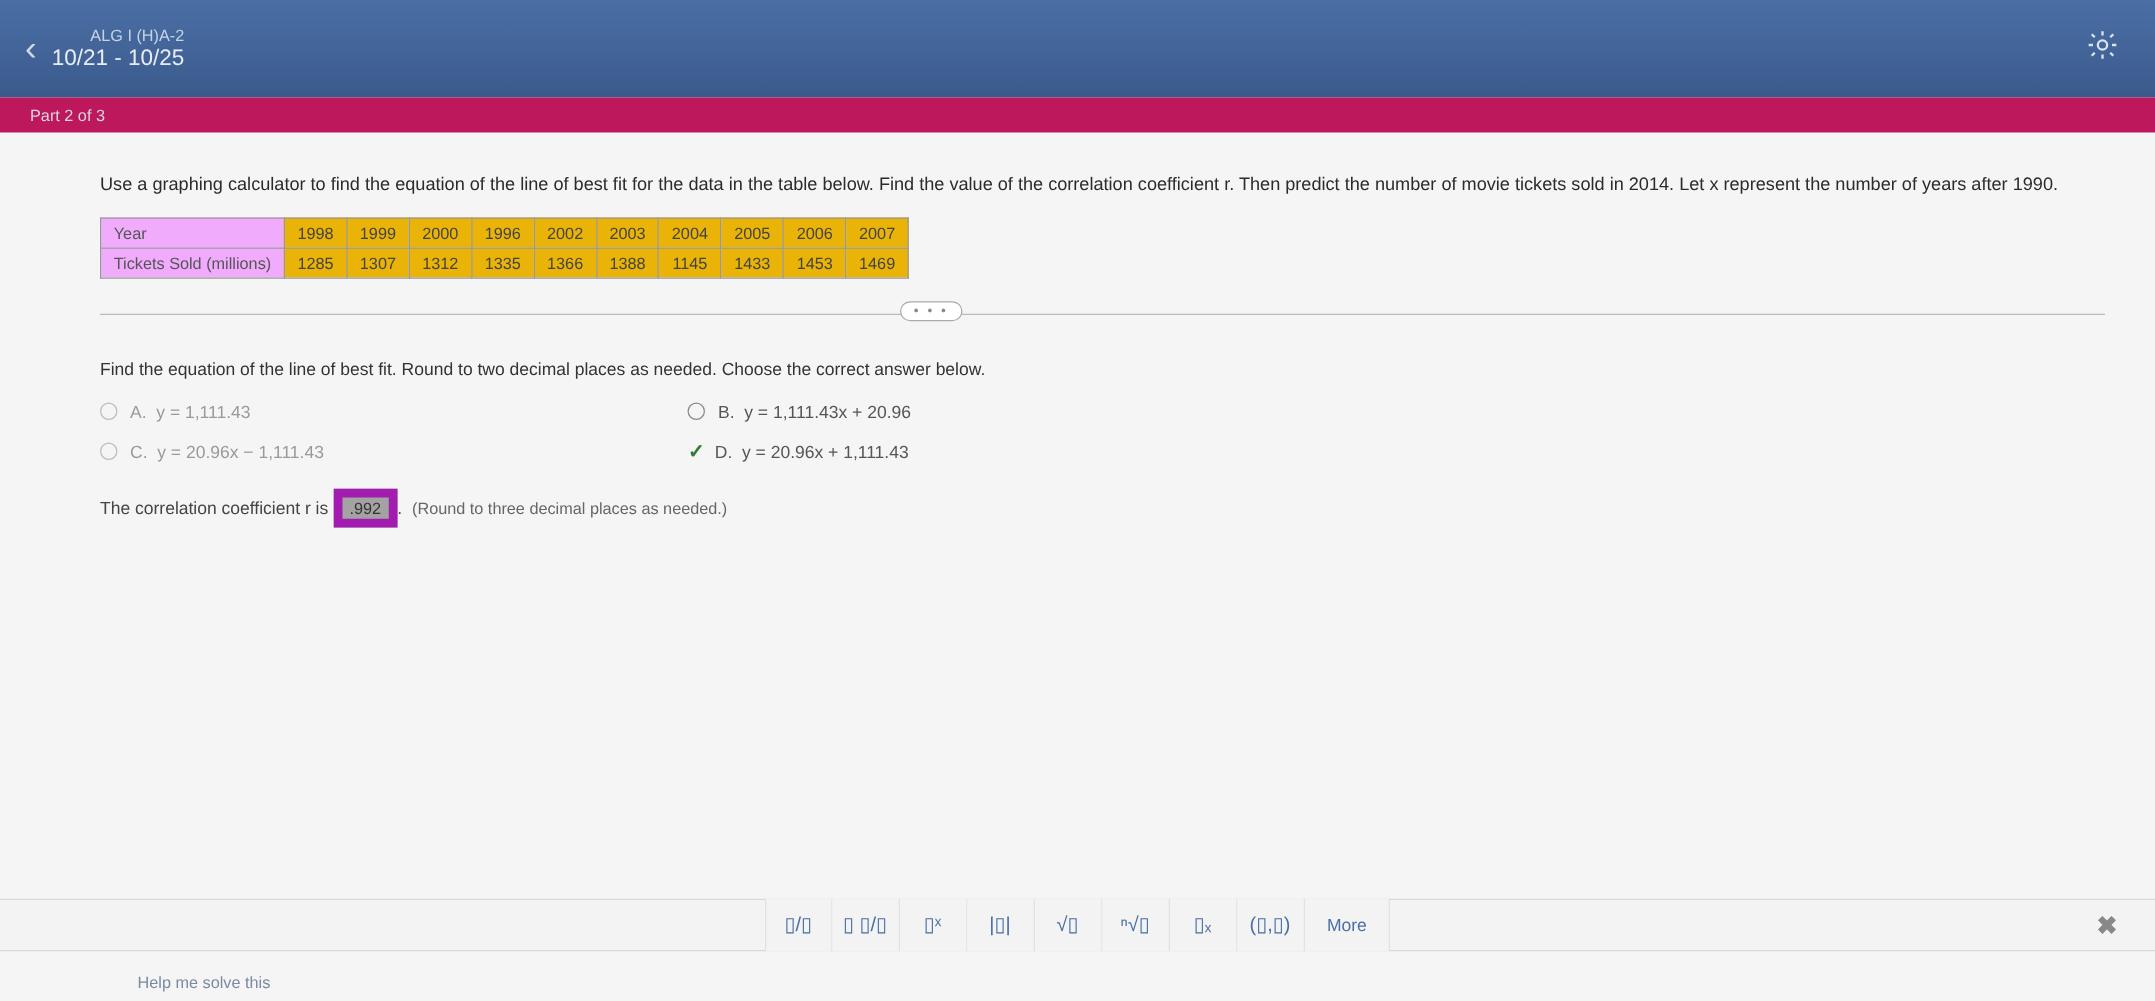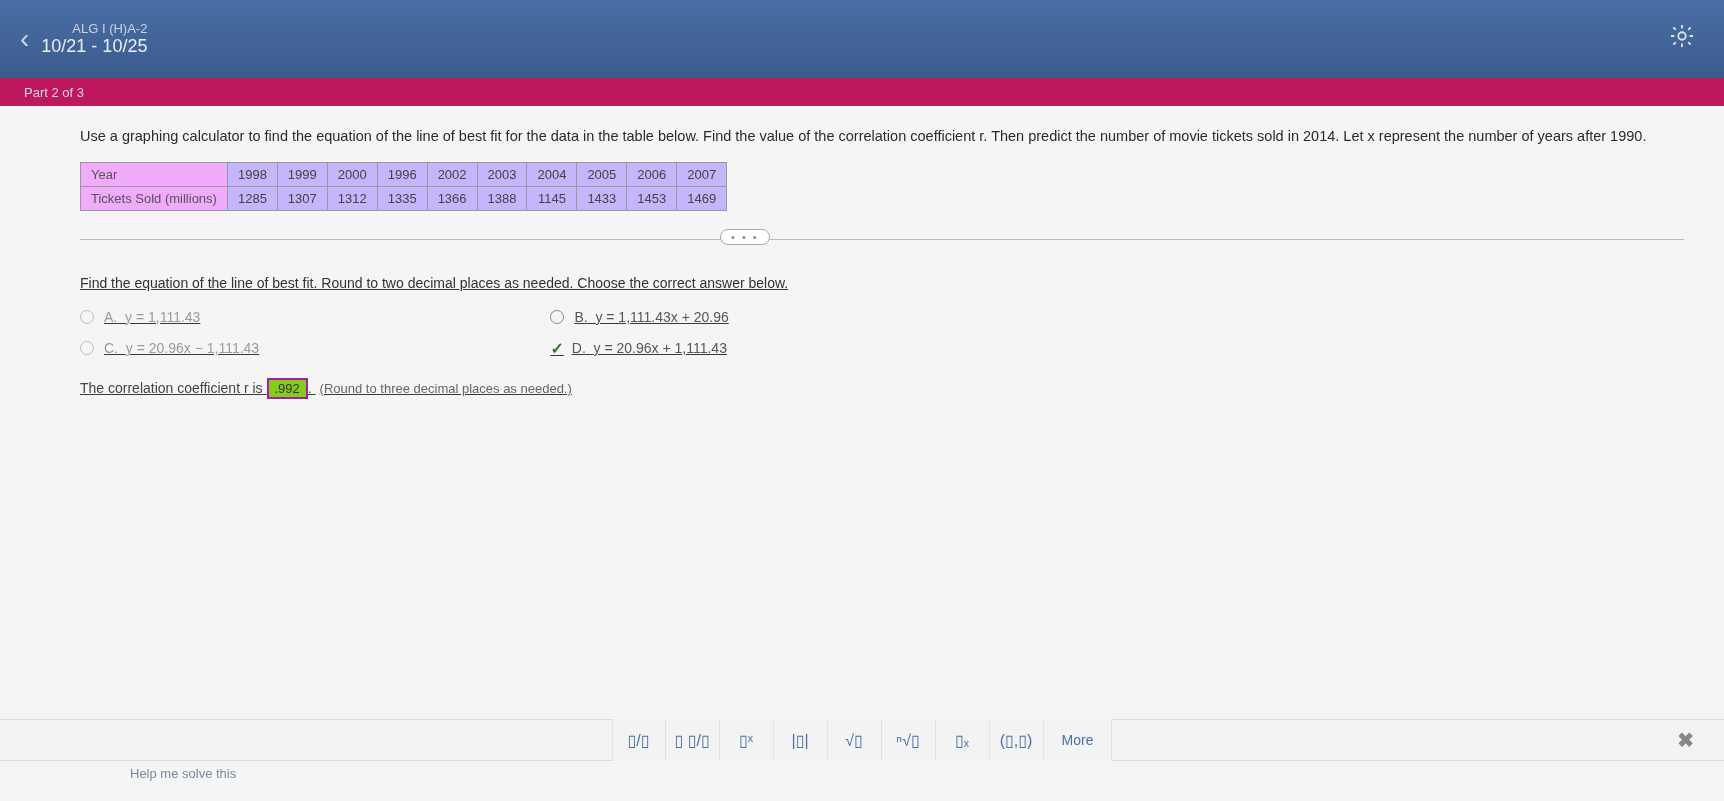--- a/index.html
+++ b/index.html
@@ -39,33 +39,34 @@
     color:#d6d9df;
     font-size:13px;
     padding:6px 24px;
     height:28px;
     display:flex; align-items:center;
   }
   .content {
     padding: 20px 40px 10px 80px;
     color:#3a3a3a;
     font-size:14px;
+    margin-top:12px;
   }
   .problem-text { color:#2b2b2b; font-size:14.5px; line-height:1.5; }
   .data-table {
     border-collapse: collapse;
     margin-top:14px;
     font-size:13px;
   }
   .data-table td {
     border:1px solid #999;
     padding:4px 10px;
     text-align:center;
     color:#444;
-    background:#c4b5fd;
+    background:#eab308;
   }
   .data-table .row-label {
     text-align:left;
     background:#f0abfc;
     color:#555;
     min-width:90px;
   }
   .divider-wrap {
     margin-top:18px;
     position:relative;
@@ -77,21 +78,21 @@
     width:100%;
     position:absolute; top:10px;
   }
   .divider-pill {
     position:absolute; left:640px; top:0;
     background:#fff; border:1px solid #aaa;
     border-radius:10px; padding:1px 10px;
     font-size:11px; color:#888; letter-spacing:2px;
     cursor:pointer;
   }
-  .question-block { margin-top:26px;text-decoration:underline; }
+  .question-block { margin-top:26px; }
   .q-prompt { font-size:14px; color:#333; margin-bottom:18px; }
   .choices { display:flex; flex-wrap:wrap; width:980px; }
   .choice {
     width:48%;
     display:flex; align-items:center;
     margin-bottom:14px;
     font-size:14px; color:#555;
   }
   .choice .radio {
     width:14px; height:14px;
@@ -105,22 +106,22 @@
   .choice.dim .radio { border-color:#bdbdbd; }
   .choice .check {
     color:#2e7d32;
     font-size:16px;
     margin-right:8px;
     font-weight:bold;
   }
   .coeff-line { font-size:14px; color:#444; margin-top:6px; }
   .coeff-input {
     display:inline-block;
-    border:2px solid #a21caf;
-    background:#84cc16;
+    border:7px solid #a21caf;
+    background:#a3a3a3;
     padding:1px 6px;
     min-width:38px;
     text-align:right;
     font-size:13px;
     color:#333;
   }
   .coeff-hint { color:#666; font-size:13px; margin-left:4px;text-align:right;}
   .toolbar {
     position:absolute;
     bottom:40px;
@@ -148,25 +149,24 @@
     width:auto; padding:0 18px;
     color:#4a6fa5; font-size:14px;
   }
   .close-x {
     position:absolute; right:30px;
     color:#888; font-size:20px; font-weight:bold;
     cursor:pointer;
   }
   .footer-help {
     position:absolute;
-    bottom:20px;
+    bottom:8px;
     left:110px;
     color:#7a8aa0;
     font-size:13px;
-    margin-left:20px;
   }
 </style>
 </head>
 <body>
 
 <div class="header-bar">
   <span class="back-chevron">‹</span>
   <div class="header-titles">
     <span class="course-name">ALG I (H)A-2</span>
     <span class="date-range">10/21 - 10/25</span>

